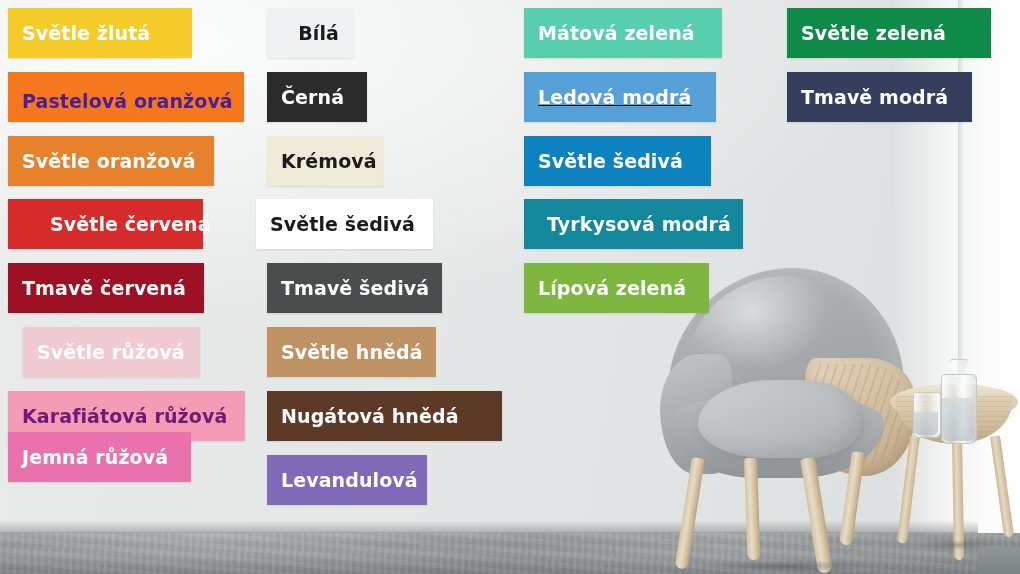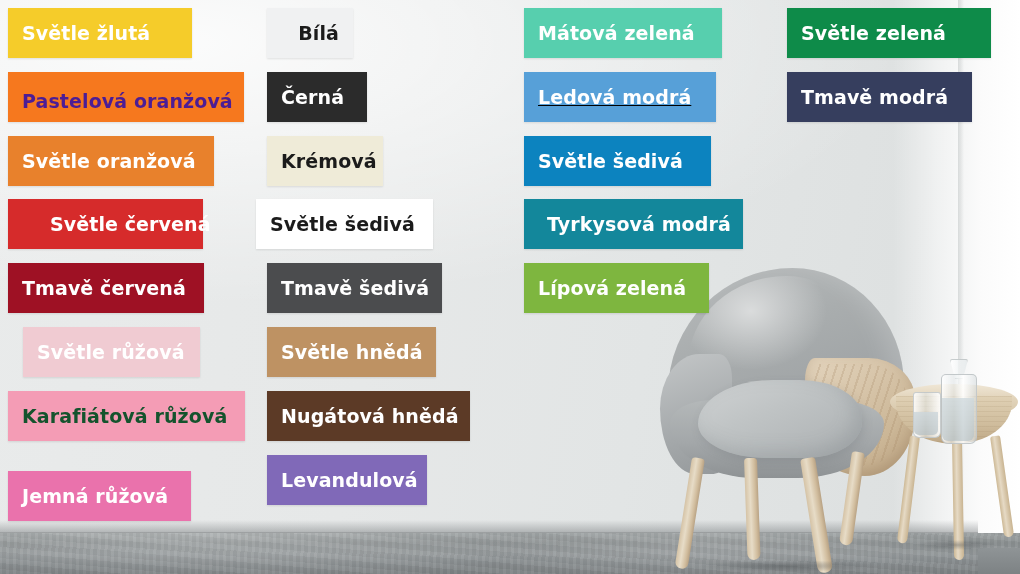--- a/index.html
+++ b/index.html
@@ -277,44 +277,44 @@
       <div class="swatch" style="left: 8px; top: 199px; width: 195px; background: rgb(214, 43, 43);">
         <span class="label" style="color: rgb(255, 255, 255); margin-left: 28px;">Světle červená</span>
       </div>
       <div class="swatch" style="left: 8px; top: 263px; width: 196px; background: rgb(158, 17, 36);">
         <span class="label" style="color: rgb(255, 255, 255);">Tmavě červená</span>
       </div>
       <div class="swatch" style="left: 8px; top: 327px; width: 177px; background: rgb(240, 203, 210); margin-left: 15px;">
         <span class="label" style="color: rgb(255, 255, 255);">Světle růžová</span>
       </div>
       <div class="swatch" style="left: 8px; top: 391px; width: 237px; background: rgb(244, 156, 181);">
-        <span class="label" style="color: #14532d;">Karafiátová růžová</span>
-      </div>
-      <div class="swatch" style="left: 8px; top: 471px; width: 183px; background: rgb(234, 114, 172);">
+        <span class="label" style="color: #701a75;">Karafiátová růžová</span>
+      </div>
+      <div class="swatch" style="left: 8px; top: 432px; width: 183px; background: rgb(234, 114, 172);">
         <span class="label" style="color: rgb(255, 255, 255);">Jemná růžová</span>
       </div>
       <div class="swatch" style="left: 267px; top: 8px; width: 86px; background: rgb(240, 241, 242); justify-content: flex-end;">
         <span class="label" style="color: rgb(27, 27, 27);">Bílá</span>
       </div>
       <div class="swatch" style="left: 267px; top: 72px; width: 100px; background: rgb(43, 43, 43);">
         <span class="label" style="color: rgb(255, 255, 255);">Černá</span>
       </div>
       <div class="swatch" style="left: 267px; top: 136px; width: 116px; background: rgb(239, 235, 216); align-items: center;">
         <span class="label" style="color: rgb(27, 27, 27);">Krémová</span>
       </div>
       <div class="swatch" style="left: 256px; top: 199px; width: 177px; background: #ffffff;">
         <span class="label" style="color: rgb(27, 27, 27);">Světle šedivá</span>
       </div>
       <div class="swatch" style="left: 267px; top: 263px; width: 175px; background: rgb(75, 76, 78);">
         <span class="label" style="color: rgb(255, 255, 255);">Tmavě šedivá</span>
       </div>
       <div class="swatch" style="left: 267px; top: 327px; width: 169px; background: rgb(190, 146, 99);">
         <span class="label" style="color: rgb(255, 255, 255);">Světle hnědá</span>
       </div>
-      <div class="swatch" style="left: 267px; top: 391px; width: 203px; background: rgb(92, 58, 38);">
+      <div class="swatch" style="left: 267px; top: 391px; width: 235px; background: rgb(92, 58, 38);">
         <span class="label" style="color: rgb(255, 255, 255);">Nugátová hnědá</span>
       </div>
       <div class="swatch" style="left: 267px; top: 455px; width: 160px; background: rgb(128, 105, 184);">
         <span class="label" style="color: rgb(255, 255, 255);">Levandulová</span>
       </div>
       <div class="swatch" style="left: 524px; top: 8px; width: 198px; background: rgb(87, 207, 174);">
         <span class="label" style="color: rgb(255, 255, 255);">Mátová zelená</span>
       </div>
       <div class="swatch" style="left: 524px; top: 72px; width: 192px; background: rgb(87, 160, 216); text-decoration: underline;">
         <span class="label" style="color: rgb(255, 255, 255);">Ledová modrá</span>

